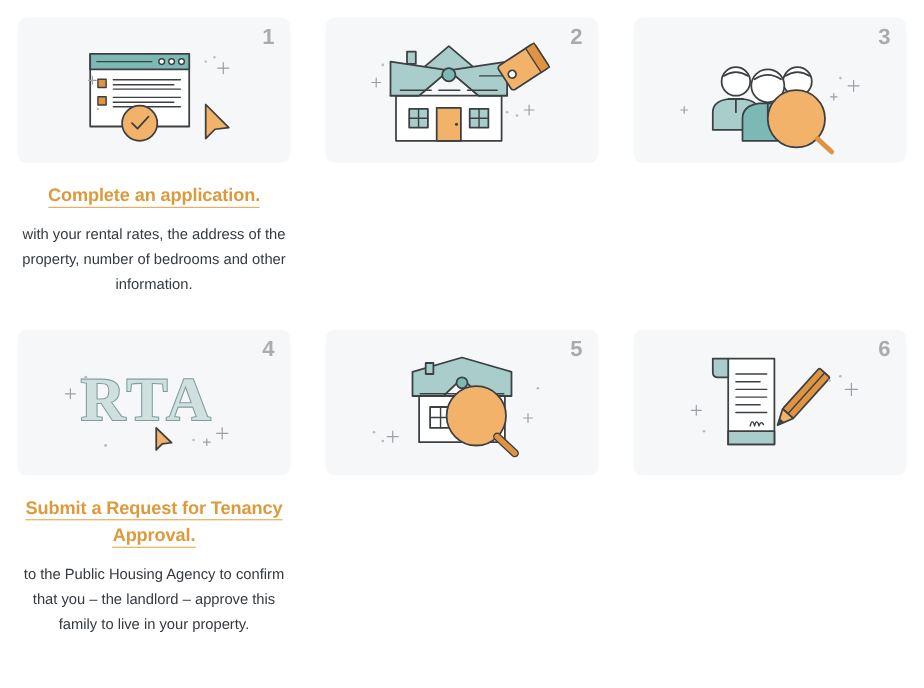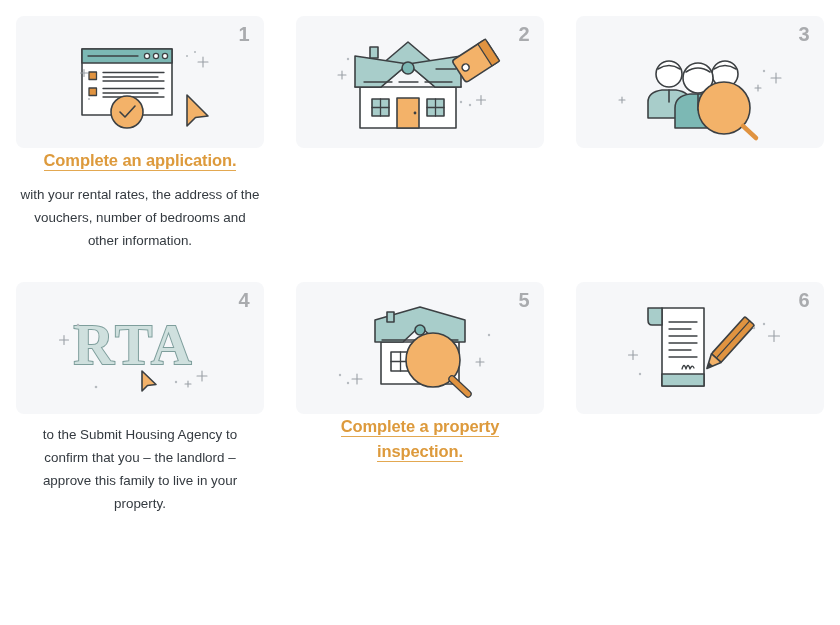--- a/index.html
+++ b/index.html
@@ -49,20 +49,21 @@
 
   .illustration-svg {
     position: absolute;
     left: 0;
     top: 0;
     width: 248px;
     height: 132px;
   }
 
   .card-heading {
+    margin-top: 18px;
     font-size: 16.5px;
     font-weight: bold;
     color: #dd9a3c;
     text-align: center;
     line-height: 1.55;
     letter-spacing: -0.1px;
     padding: 0 2px;
   }
   .card-heading .hl {
     border-bottom: 1.5px solid #e3a851;
@@ -127,21 +128,21 @@
         <path class="fill-orange ln" d="M171 79 L171 110 L179.5 101.5 L192 100 Z"></path>
 
         <path class="spark" d="M187 46 l0 -5 M187 46 l0 5 M187 46 l-5 0 M187 46 l5 0"></path>
         <path class="spark" d="M68 57 l0 -3.5 M68 57 l0 3.5 M68 57 l-3.5 0 M68 57 l3.5 0"></path>
         <circle class="dot" cx="171" cy="40" r="1.1"></circle>
         <circle class="dot" cx="179" cy="36" r="1.1"></circle>
         <circle class="dot" cx="73" cy="83" r="1.1"></circle>
       </svg>
     </div>
     <div class="card-heading"><span class="hl">Complete an application.</span></div>
-    <div class="card-body">with your rental rates, the address of the vouchers, number of bedrooms and other information.</div>
+    <div class="card-body">with your rental rates, the address of the property, number of bedrooms and other information.</div>
   </div>
 
   <div class="step-card">
     <div class="card-illustration">
       <span class="card-number">2</span>
       <svg class="illustration-svg" viewBox="0 0 248 132">
 
         <rect class="fill-white ln" x="64" y="71" width="96" height="41"></rect>
 
         <path class="fill-teal ln" d="M59 71 L112 26 L165 71 L139 71 L112 48 L85 71 Z"></path>
@@ -227,21 +228,22 @@
         <path class="fill-orange ln" d="M126 89 L126 109 L131.5 103.5 L140 102.5 Z"></path>
 
         <path class="spark" d="M48 58 l0 -4.5 M48 58 l0 4.5 M48 58 l-4.5 0 M48 58 l4.5 0"></path>
         <path class="spark" d="M186 94 l0 -5 M186 94 l0 5 M186 94 l-5 0 M186 94 l5 0"></path>
         <path class="spark" d="M172 102 l0 -3 M172 102 l0 3 M172 102 l-3 0 M172 102 l3 0"></path>
         <circle class="dot" cx="62" cy="43" r="1.3"></circle>
         <circle class="dot" cx="80" cy="105" r="1.3"></circle>
         <circle class="dot" cx="160" cy="100" r="1.2"></circle>
       </svg>
     </div>
-    <div class="card-body">to the Submit Housing Agency to confirm that you – the landlord – approve this family to live in your property.</div>
+    <div class="card-heading"><span class="hl">Submit a Request for Tenancy Approval.</span></div>
+    <div class="card-body">to the Public Housing Agency to confirm that you – the landlord – approve this family to live in your property.</div>
   </div>
 
   <div class="step-card">
     <div class="card-illustration">
       <span class="card-number">5</span>
       <svg class="illustration-svg" viewBox="0 0 248 132">
 
         <rect class="fill-white ln" x="85" y="60" width="78" height="42"></rect>
         <path class="fill-teal ln" d="M79 60 L79 38 L124 25 L169 38 L169 60 L141 60 L124 44 L107 60 Z"></path>
         <path class="fill-teal ln" d="M79 38 L124 25 L169 38 L141 60 L124 44 L107 60 Z" opacity="0"></path>
@@ -257,21 +259,20 @@
         <line x1="156" y1="97" x2="172" y2="112" stroke="#3c4043" stroke-width="7.5" stroke-linecap="round"></line>
         <line x1="156" y1="97" x2="172" y2="112" stroke="#e09340" stroke-width="5" stroke-linecap="round"></line>
 
         <path class="spark" d="M61 97 l0 -5 M61 97 l0 5 M61 97 l-5 0 M61 97 l5 0"></path>
         <path class="spark" d="M184 80 l0 -4 M184 80 l0 4 M184 80 l-4 0 M184 80 l4 0"></path>
         <circle class="dot" cx="44" cy="93" r="1.2"></circle>
         <circle class="dot" cx="52" cy="101" r="1.2"></circle>
         <circle class="dot" cx="193" cy="53" r="1.2"></circle>
       </svg>
     </div>
-    <div class="card-heading"><span class="hl">Complete a property inspection.</span></div>
 
   </div>
 
   <div class="step-card">
     <div class="card-illustration">
       <span class="card-number">6</span>
       <svg class="illustration-svg" viewBox="0 0 248 132">
 
         <path class="fill-white ln" d="M86 26 L128 26 L128 104 L86 104 Z"></path>
         <path class="fill-teal ln" d="M72 26 L86 26 L86 43 L76 43 Q72 43 72 38 Z"></path>

